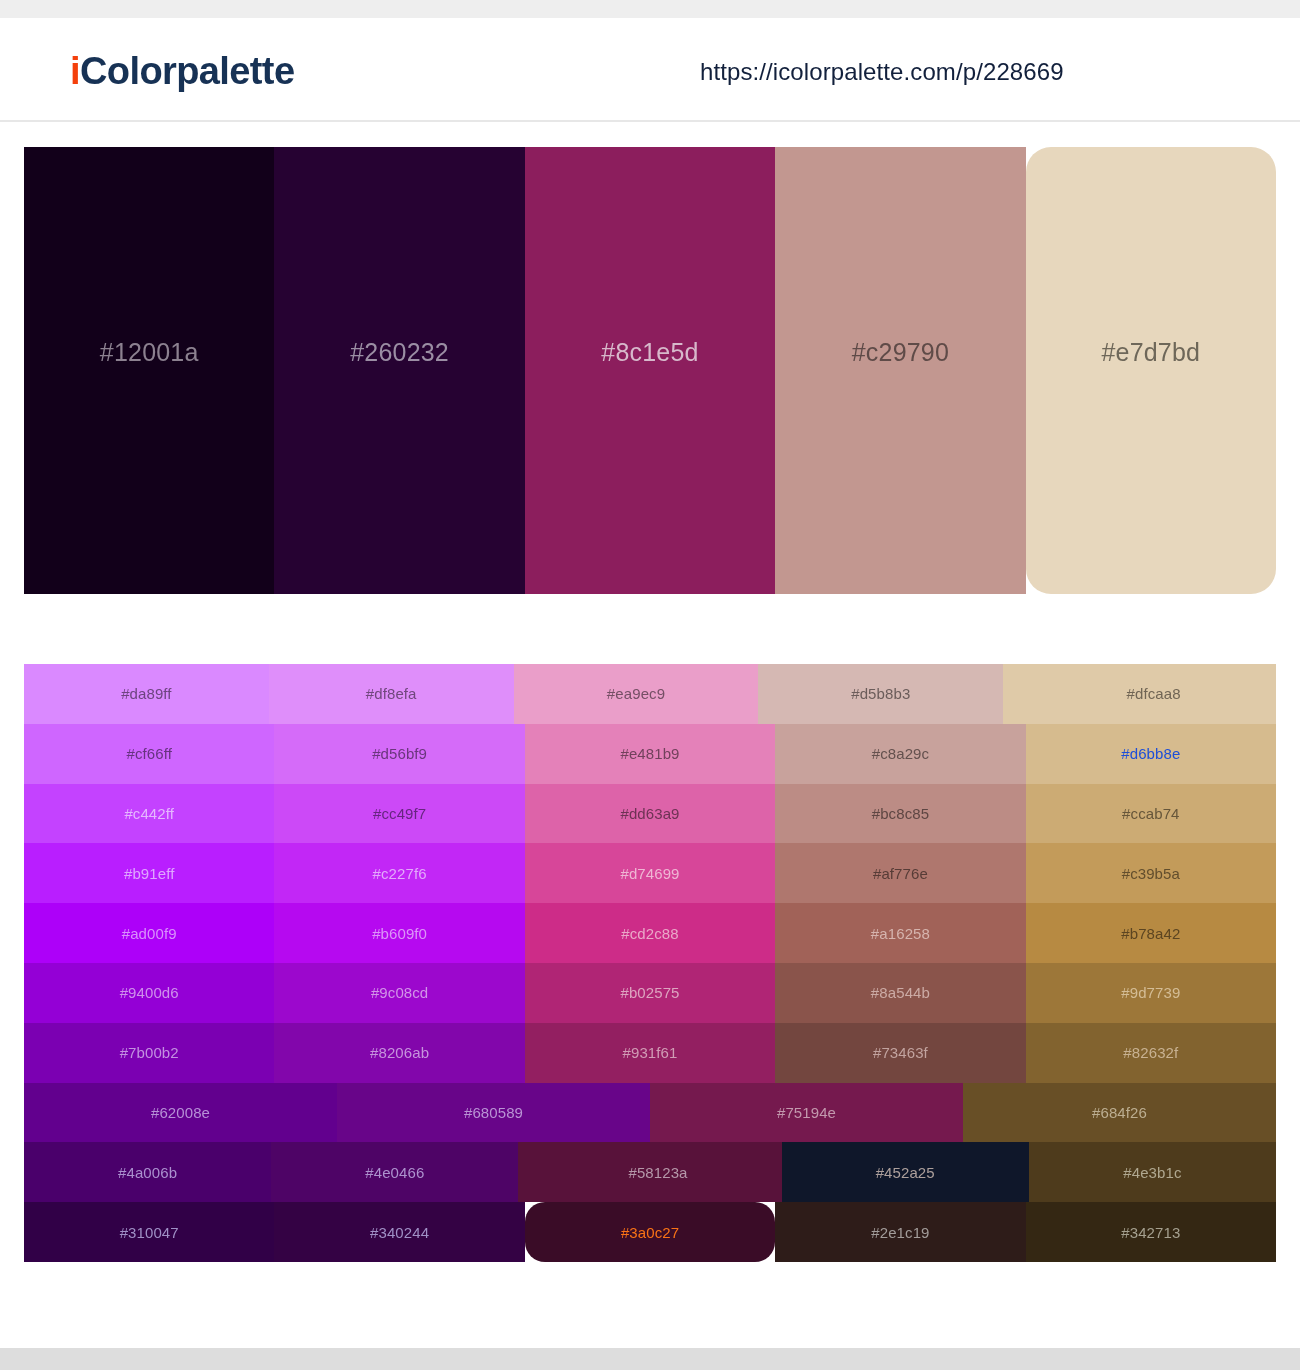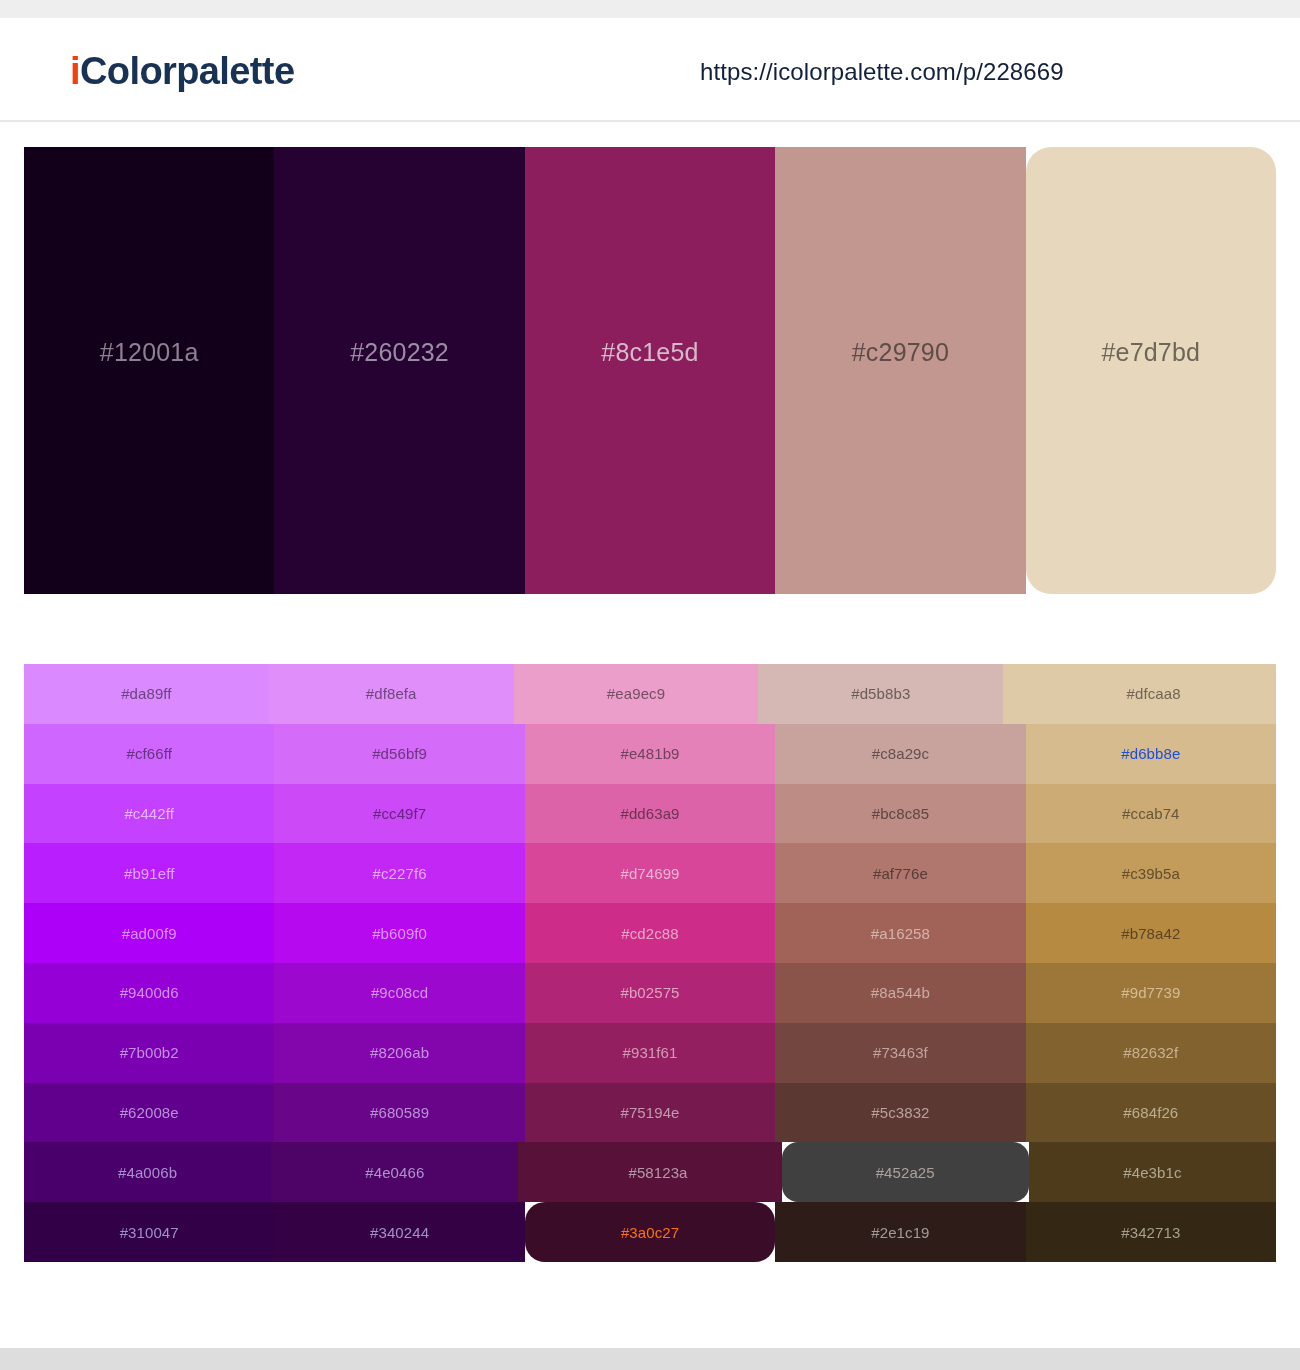--- a/index.html
+++ b/index.html
@@ -196,28 +196,27 @@
         <div class="shade-cell" style="background: rgb(123, 0, 178); color: rgb(195, 144, 225);">#7b00b2</div>
         <div class="shade-cell" style="background: rgb(130, 6, 171); color: rgb(198, 147, 221);">#8206ab</div>
         <div class="shade-cell" style="background: rgb(147, 31, 97); color: rgb(209, 156, 181);">#931f61</div>
         <div class="shade-cell" style="background: rgb(115, 70, 63); color: rgb(194, 163, 159);">#73463f</div>
         <div class="shade-cell" style="background: rgb(130, 99, 47); color: rgb(200, 178, 146);">#82632f</div>
       </div>
       <div class="shade-row">
         <div class="shade-cell" style="background: rgb(98, 0, 142); color: rgb(183, 144, 215);">#62008e</div>
         <div class="shade-cell" style="background: rgb(104, 5, 137); color: rgb(185, 147, 213);">#680589</div>
         <div class="shade-cell" style="background: rgb(117, 25, 78); color: rgb(195, 153, 174);">#75194e</div>
-        <div class="shade-cell" style="background: rgb(92, 56, 50); color: rgb(185, 161, 157);">#5c3832</div>
         <div class="shade-cell" style="background: rgb(104, 79, 38); color: rgb(188, 174, 145);">#684f26</div>
       </div>
       <div class="shade-row">
         <div class="shade-cell" style="background: rgb(74, 0, 107); color: rgb(171, 144, 207);">#4a006b</div>
         <div class="shade-cell" style="background: rgb(78, 4, 102); color: rgb(173, 146, 206);">#4e0466</div>
         <div class="shade-cell" style="background: rgb(88, 18, 58); color: rgb(181, 152, 169); padding-left: 16px;">#58123a</div>
-        <div class="shade-cell" style="background: #404040; color: rgb(173, 160, 156); border-radius: 16px;">#452a25</div>
+        <div class="shade-cell" style="background: #0f172a; color: rgb(173, 160, 156);">#452a25</div>
         <div class="shade-cell" style="background: rgb(78, 59, 28); color: rgb(176, 168, 144);">#4e3b1c</div>
       </div>
       <div class="shade-row">
         <div class="shade-cell" style="background: rgb(49, 0, 71); color: rgb(159, 144, 198);">#310047</div>
         <div class="shade-cell" style="background: rgb(52, 2, 68); color: rgb(160, 145, 198);">#340244</div>
         <div class="shade-cell" style="background: rgb(58, 12, 39); color: #f97316; border-radius: 20px;">#3a0c27</div>
         <div class="shade-cell" style="background: rgb(46, 28, 25); color: rgb(162, 156, 154);">#2e1c19</div>
         <div class="shade-cell" style="background: rgb(52, 39, 19); color: rgb(165, 160, 143);">#342713</div>
       </div>
     </div>

